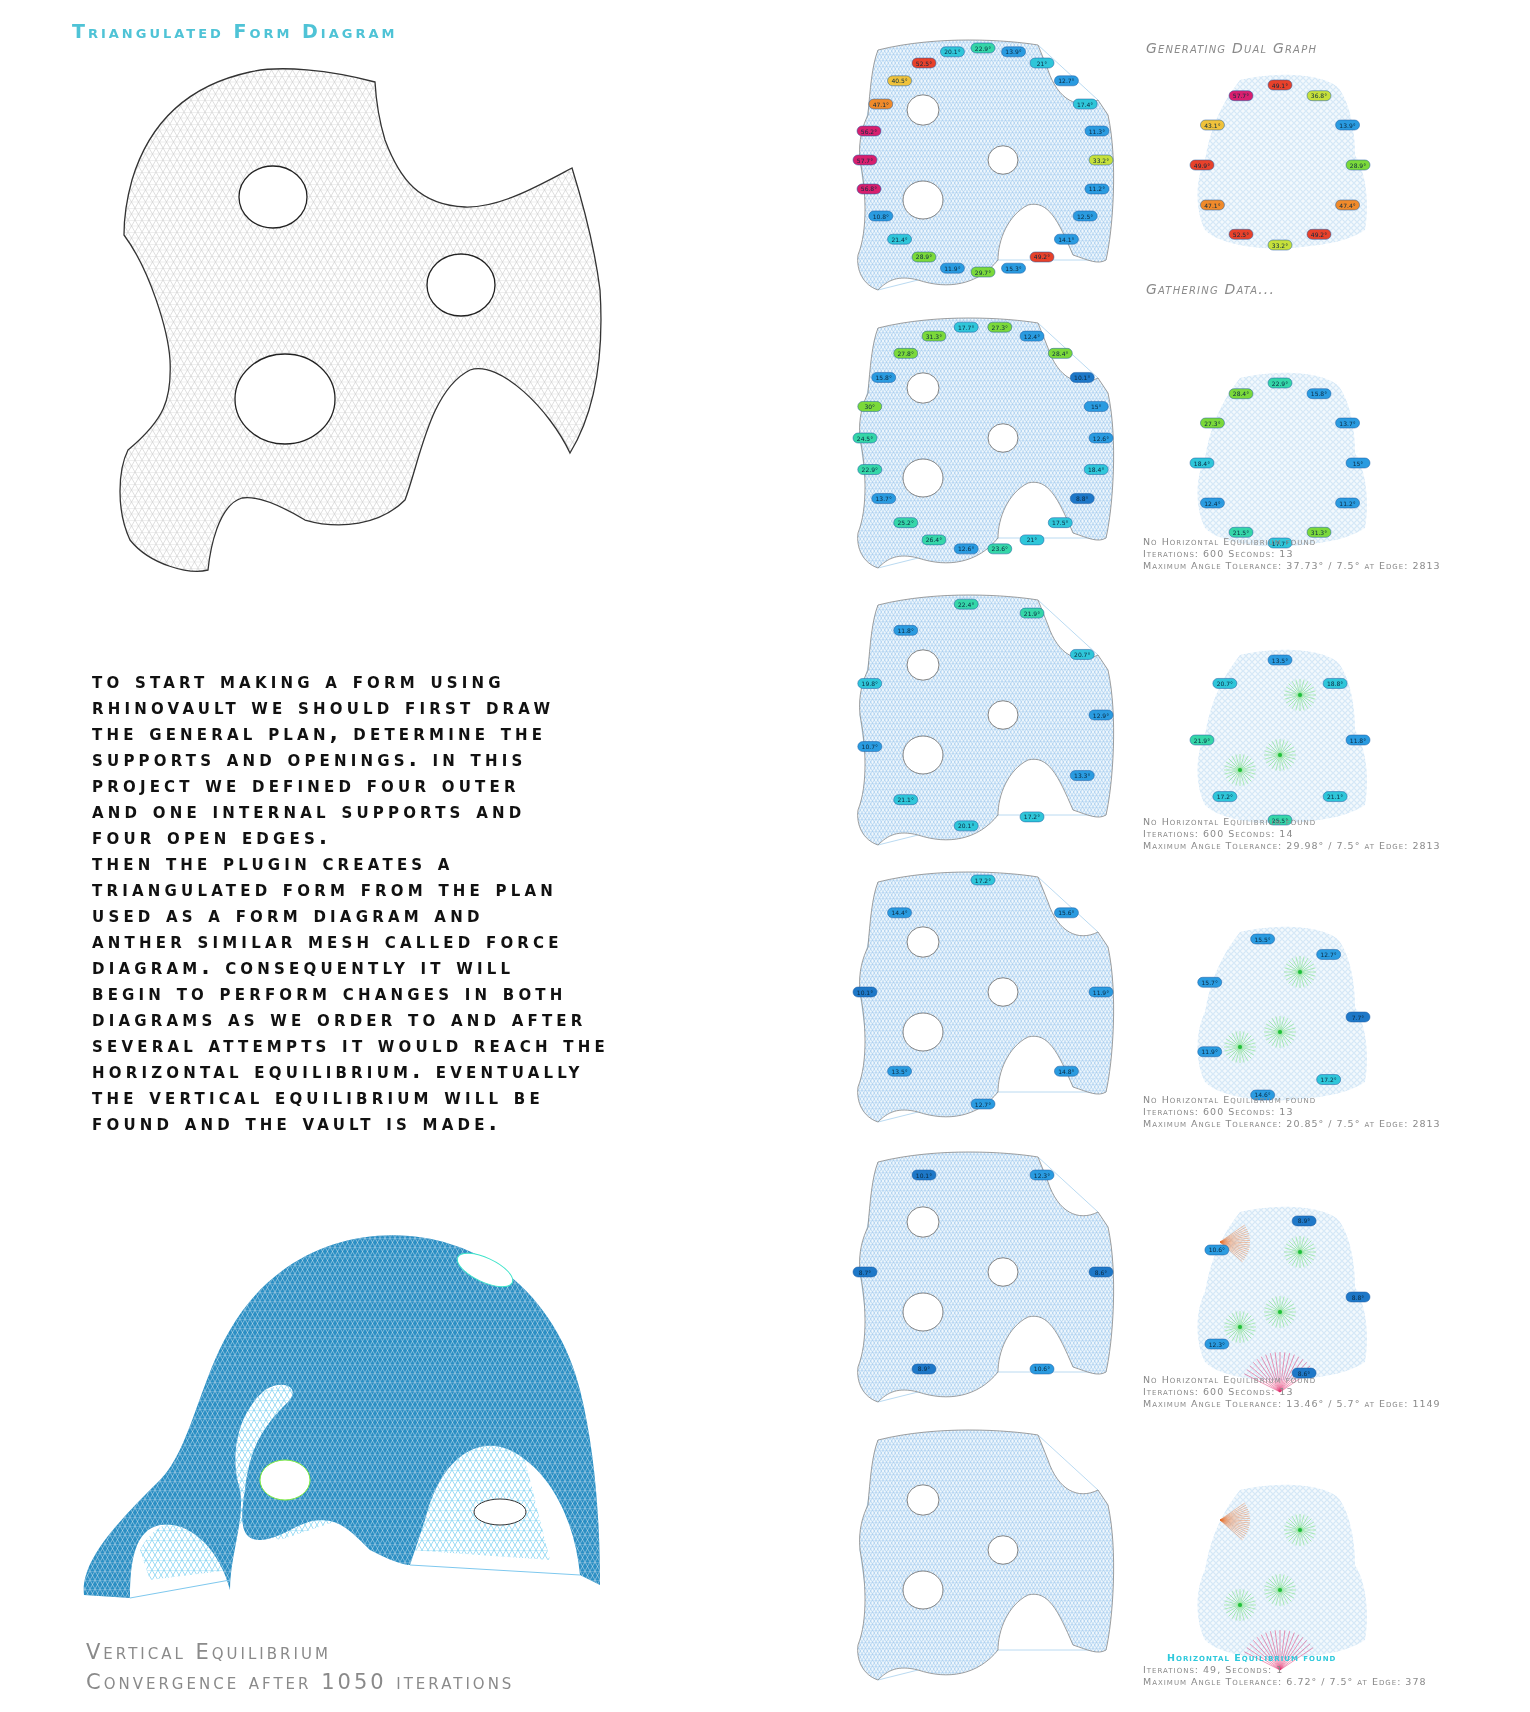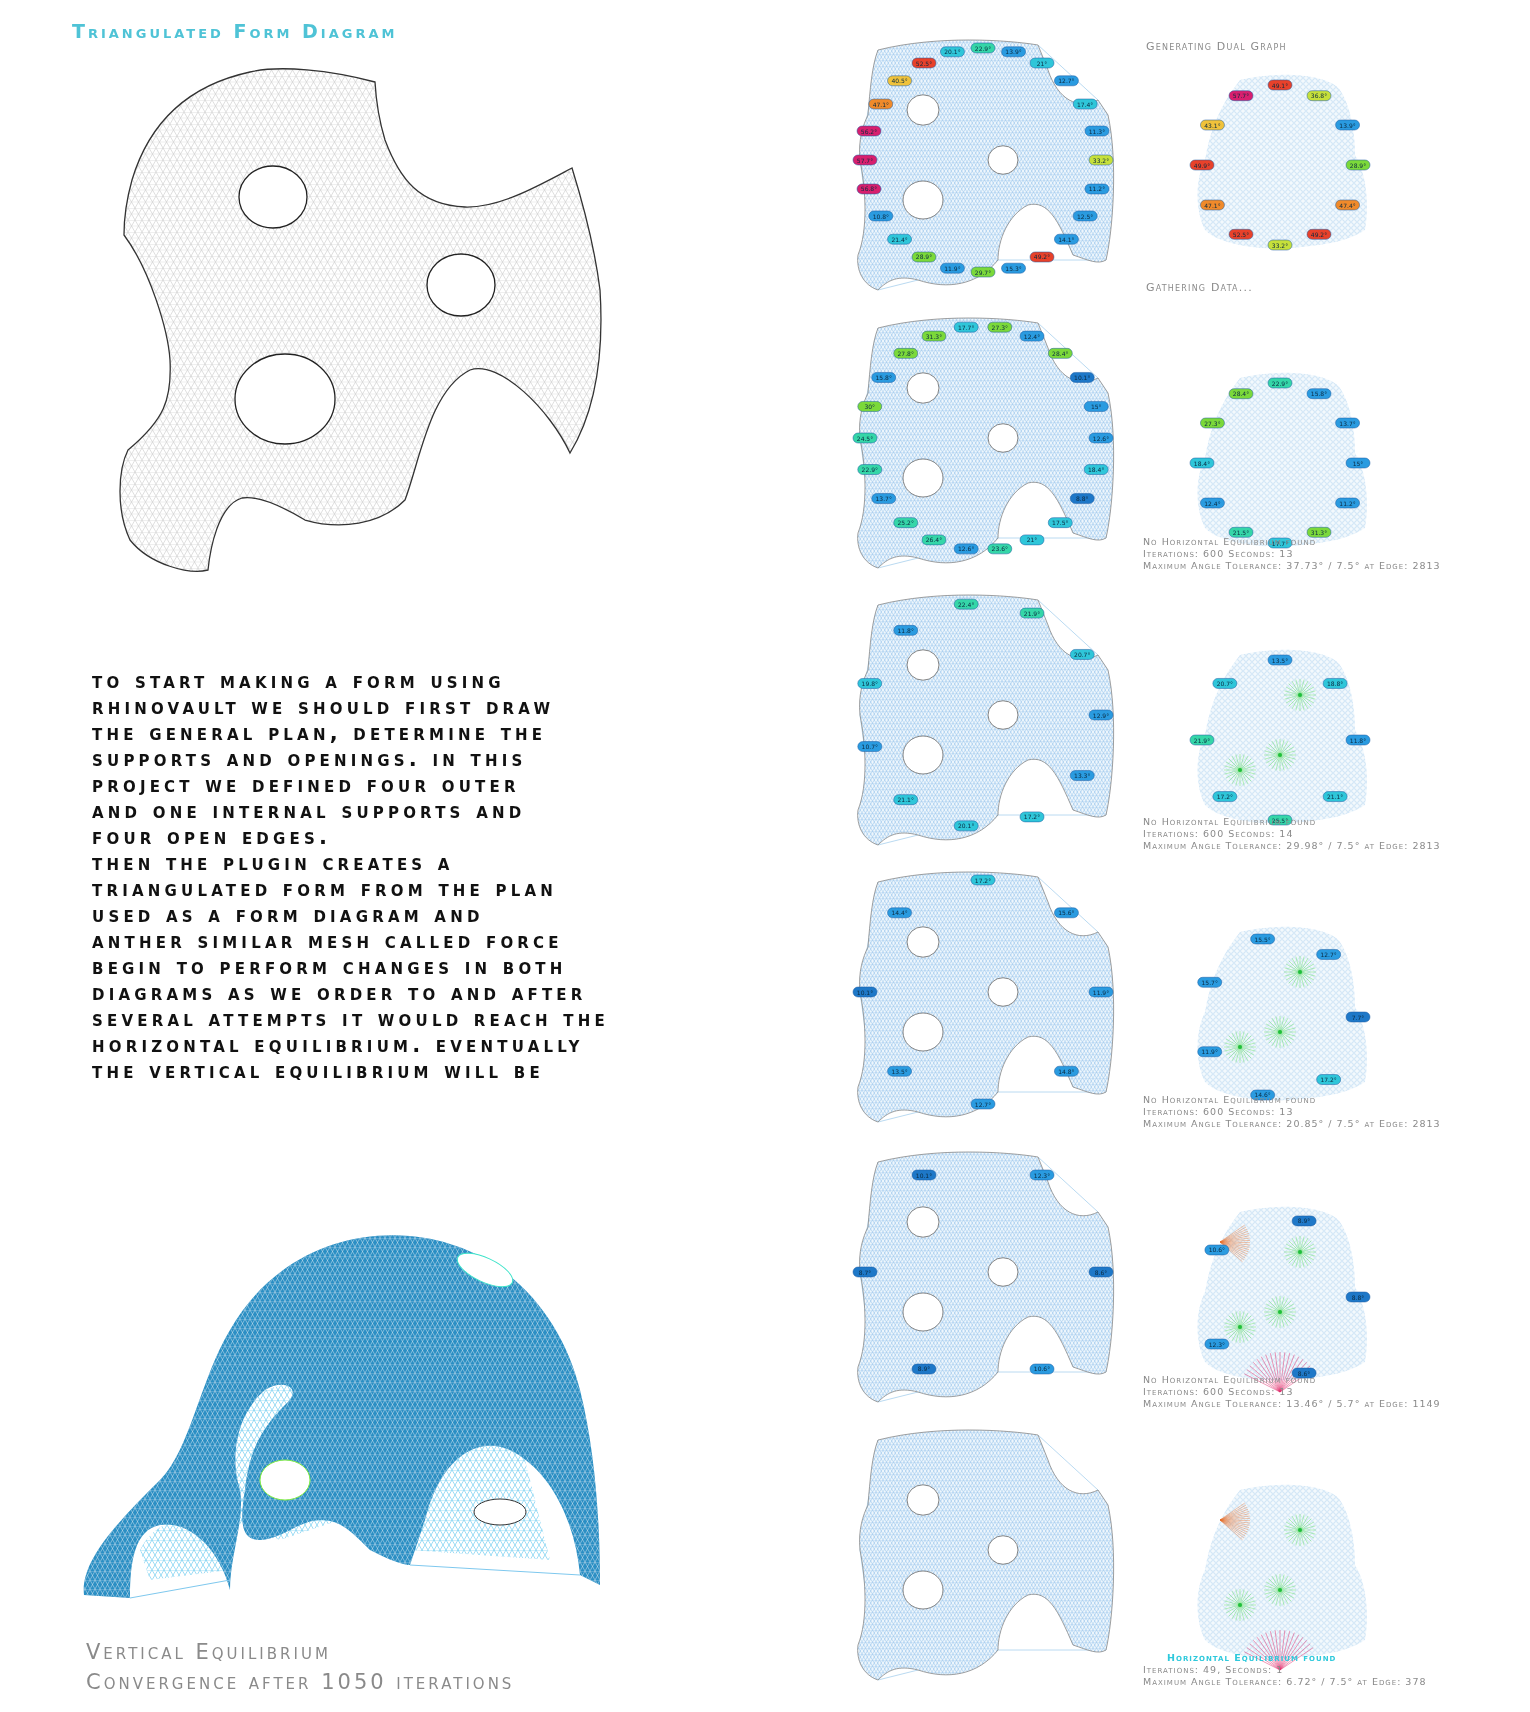--- a/index.html
+++ b/index.html
@@ -4,21 +4,21 @@
 <style>
   html,body{margin:0;padding:0;background:#ffffff;}
   body{width:1530px;height:1712px;position:relative;overflow:hidden;font-family:"DejaVu Sans","Liberation Sans",sans-serif;}
   .abs{position:absolute;}
   .title{left:72px;top:20px;font-size:19px;letter-spacing:3px;color:#4fc3d6;font-variant:small-caps;font-weight:bold;}
   .para{left:92px;top:668px;width:590px;font-size:21px;line-height:26px;letter-spacing:4.2px;color:#111;font-variant:small-caps;text-transform:lowercase;}
   .para span{display:block;white-space:nowrap;font-weight:bold;}
   .caption{left:86px;font-size:21px;letter-spacing:3px;color:#8a8a8a;font-variant:small-caps;}
   .cap1{top:1640px;}
   .cap2{top:1670px;}
-  .dual-label{font-size:11px;letter-spacing:1.2px;color:#8a8a8a;font-variant:small-caps;}
+  .dual-label{font-size:14px;letter-spacing:1.2px;color:#8a8a8a;font-variant:small-caps;font-style:italic;}
   .status{font-size:9.5px;line-height:12px;letter-spacing:1px;color:#8a8a8a;font-variant:small-caps;white-space:nowrap;}
   .status .ok{color:#2ec9dc;font-weight:bold;padding-left:24px;}
   svg{position:absolute;overflow:visible;}
 </style>
 </head>
 <body>
 
 <div class="abs title">Triangulated Form Diagram</div>
 
 <svg style="left:100px;top:40px" width="500" height="580" viewBox="0 0 500 580">
@@ -45,25 +45,27 @@
   <span>RhinoVault we should first draw</span>
   <span>the general plan, determine the</span>
   <span>supports and openings. In this</span>
   <span>project we defined four outer</span>
   <span>and one internal supports and</span>
   <span>four open edges.</span>
   <span>Then the plugin creates a</span>
   <span>triangulated form from the plan</span>
   <span>used as a Form Diagram and</span>
   <span>anther similar mesh called Force</span>
+  <span>diagram. consequently it will</span>
   <span>begin to perform changes in both</span>
   <span>diagrams as we order to and after</span>
   <span>several attempts it would reach the</span>
   <span>horizontal equilibrium. Eventually</span>
   <span>the Vertical Equilibrium will be</span>
+  <span>found and the vault is made.</span>
 </div>
 
 <svg style="left:80px;top:1220px" width="600" height="400" viewBox="0 0 600 400">
   <defs>
     <pattern id="vtri" width="10" height="9" patternUnits="userSpaceOnUse">
       <path d="M0 0 L10 0 L5 9 Z M0 9 L5 0 L10 9" fill="none" stroke="#cfe3ee" stroke-width="0.5"></path>
     </pattern>
     <pattern id="vin" width="12" height="10" patternUnits="userSpaceOnUse">
       <path d="M0 0 L12 0 L6 10 Z M0 10 L6 0 L12 10" fill="none" stroke="#5cc4ec" stroke-width="0.6"></path>
     </pattern>

